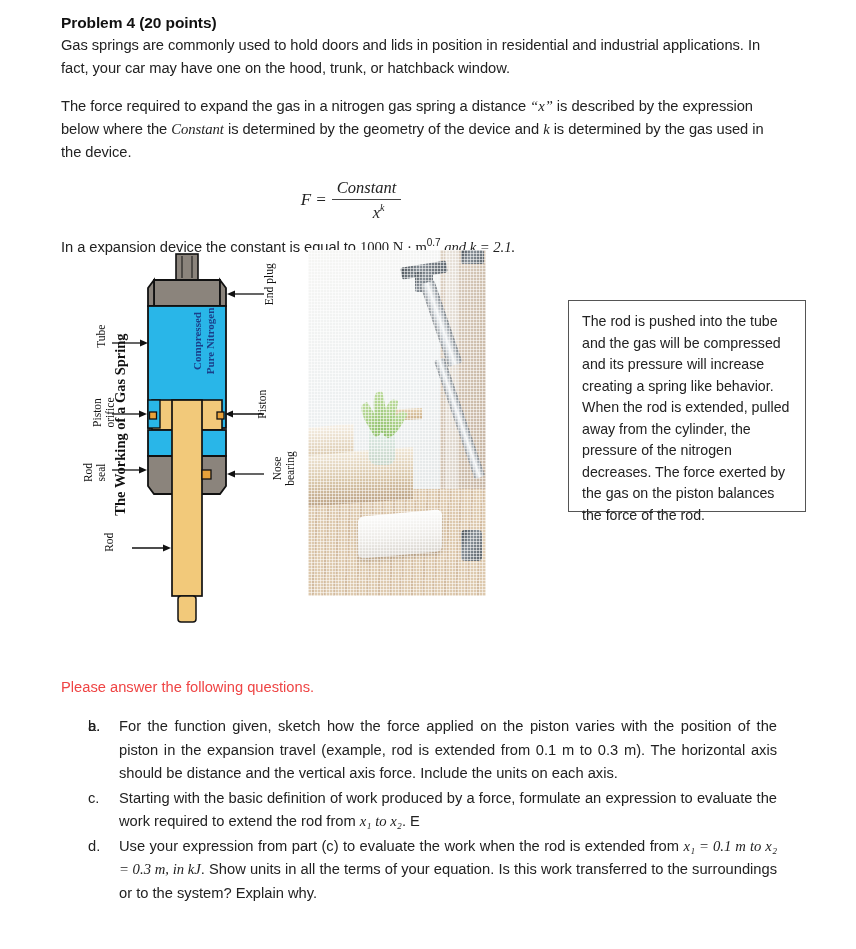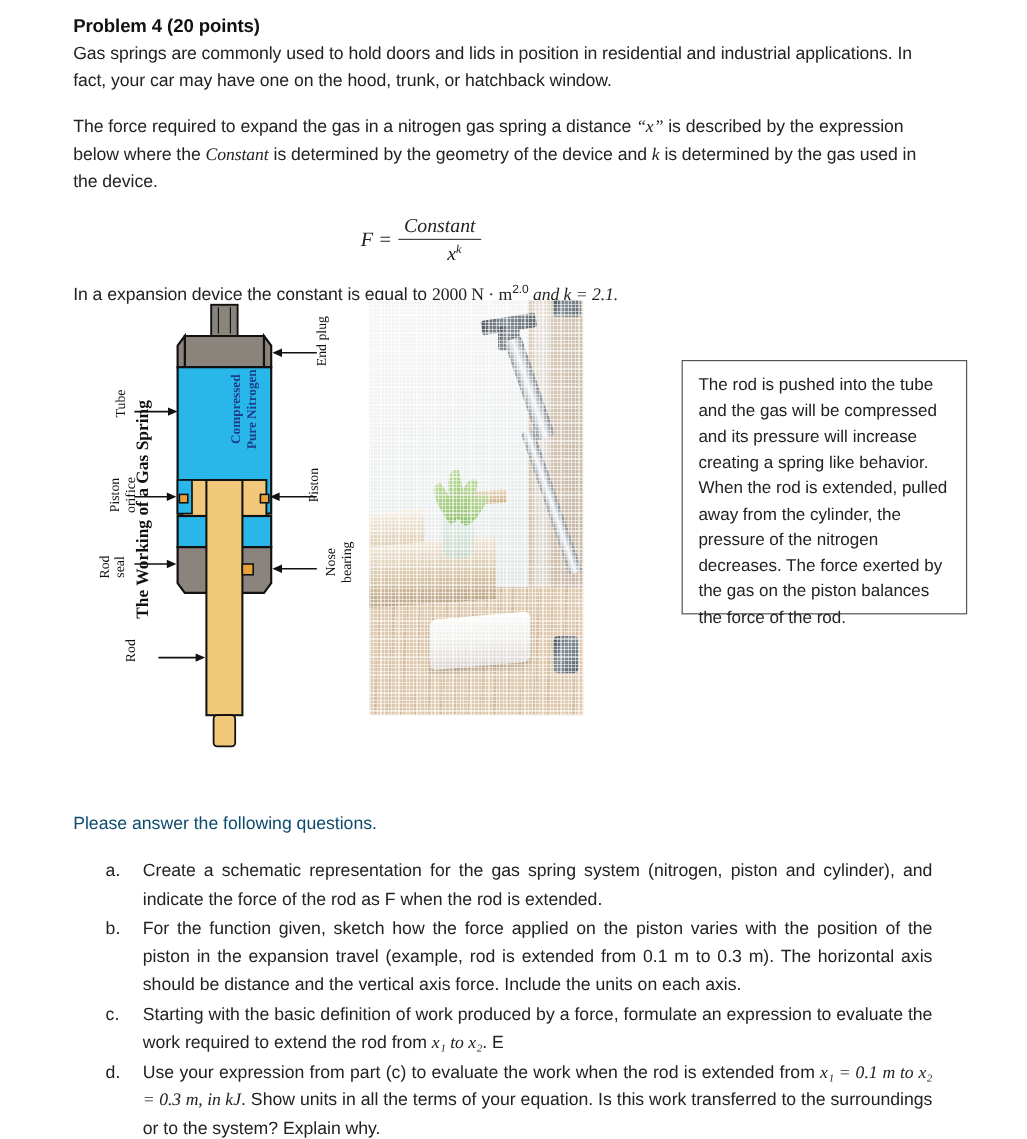--- a/index.html
+++ b/index.html
@@ -227,21 +227,21 @@
   .questions {
     position: absolute;
     left: 61px;
     top: 676px;
     width: 716px;
   }
   .q-lead {
     font-size: 14.7px;
     line-height: 23px;
     margin: 0 0 16px 0;
-    color: #0c4a6e;
+    color: #ef4444;
   }
   ol.qlist {
     list-style: none;
     margin: 0;
     padding: 0;
   }
   ol.qlist li {
     position: relative;
     padding-left: 58px;
     font-size: 14.7px;
@@ -280,21 +280,21 @@
       <span class="formula">
         <span class="lhs">F =</span>
         <span class="frac">
           <span class="num">Constant</span>
           <span class="bar"></span>
           <span class="den"><span>x</span><sup class="exp">k</sup></span>
         </span>
       </span>
     </div>
 
-    <p class="body-par"><span>In a expansion device the constant is equal to </span><span class="mathy-up">2000 N · m</span><sup class="exp" style="font-style:normal">2.0</sup><span class="mathy"> and k = 2.1.</span></p>
+    <p class="body-par"><span>In a expansion device the constant is equal to </span><span class="mathy-up">1000 N · m</span><sup class="exp" style="font-style:normal">0.7</sup><span class="mathy"> and k = 2.1.</span></p>
   </div>
 
   <div class="figure-area">
 
     <div class="schematic">
       <div class="sch-title">The Working of a Gas Spring</div>
 
       <svg class="sch-svg" width="200" height="385" viewBox="0 0 200 385">
 
         <rect x="84" y="6" width="22" height="26" fill="#8b847c" stroke="#111" stroke-width="1.6"></rect>
@@ -405,21 +405,20 @@
       <p>The rod is pushed into the tube and the gas will be compressed and its pressure will increase creating a spring like behavior. When the rod is extended, pulled away from the cylinder, the pressure of the nitrogen decreases. The force exerted by the gas on the piston balances the force of the rod.</p>
     </div>
   </div>
 
   <div class="questions">
     <p class="q-lead">Please answer the following questions.</p>
 
     <ol class="qlist">
       <li>
         <span class="mk">a.</span>
-        <span>Create a schematic representation for the gas spring system (nitrogen, piston and cylinder), and indicate the force of the rod as F when the rod is extended.</span>
       </li>
       <li>
         <span class="mk">b.</span>
         <span>For the function given, sketch how the force applied on the piston varies with the position of the piston in the expansion travel (example, rod is extended from 0.1 m to 0.3 m).  The horizontal axis should be distance and the vertical axis force.  Include the units on each axis.</span>
       </li>
       <li>
         <span class="mk">c.</span><span>Starting with the basic definition of work produced by a force, formulate an expression to evaluate the work required to extend the rod from </span><span class="mathy">x₁</span><span class="mathy"> to </span><span class="mathy">x₂</span><span>. E</span>
       </li>
       <li class="just-d">
         <span class="mk">d.</span><span>Use your expression from part (c) to evaluate the work when the rod is extended from </span><span class="mathy">x₁</span><span class="mathy"> = 0.1 m to </span><span class="mathy">x₂</span><span class="mathy"> = 0.3 m, in kJ</span><span>. Show units in all the terms of your equation. Is this work transferred to the surroundings or to the system?  Explain why.</span>

